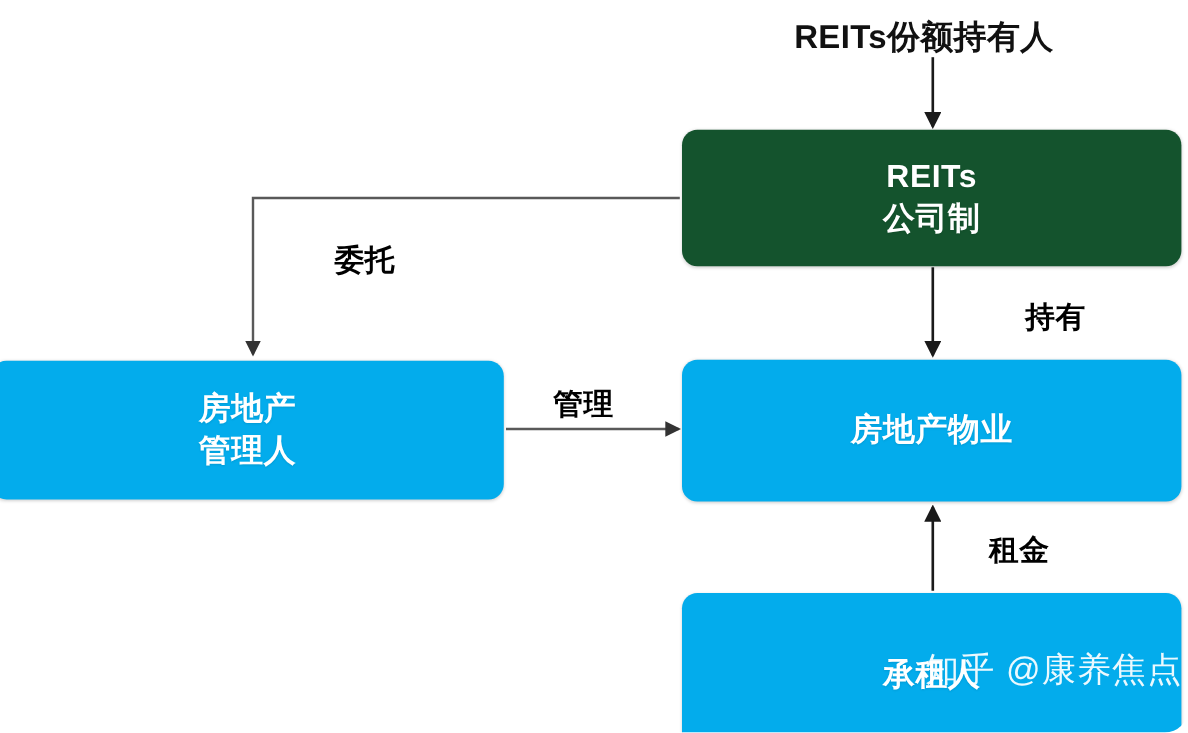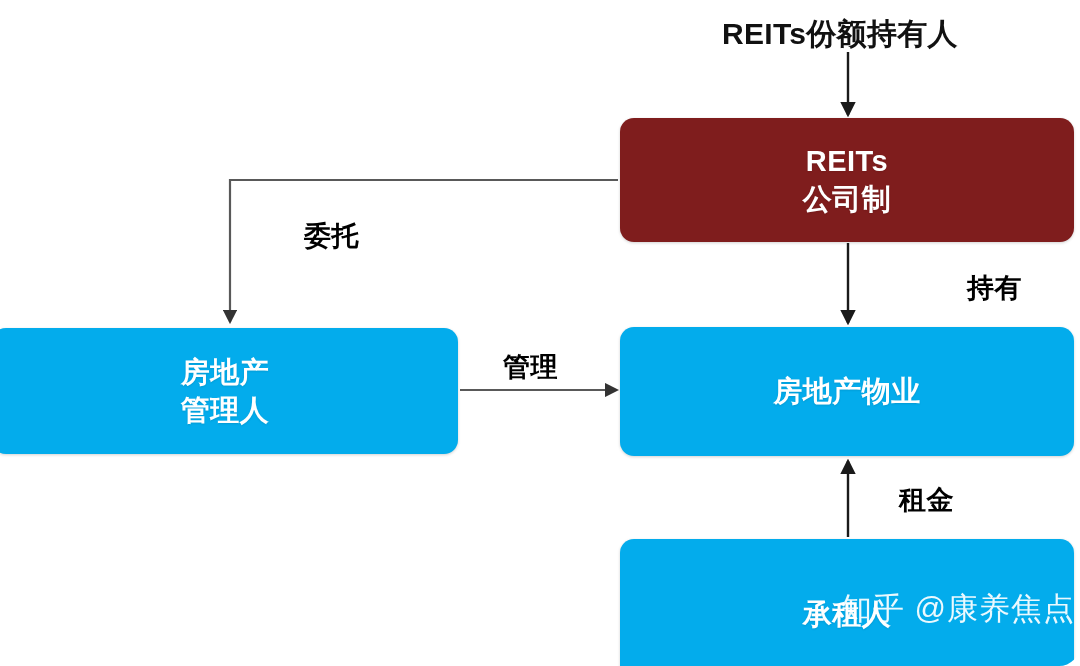--- a/index.html
+++ b/index.html
@@ -126,33 +126,33 @@
 
     <line x1="848" y1="243" x2="848" y2="323" stroke="#1A1A1A" stroke-width="2.4" marker-end="url(#arrow-dark)"></line>
 
     <line x1="460" y1="390" x2="617" y2="390" stroke="#595959" stroke-width="2.2" marker-end="url(#arrow-gray)"></line>
 
     <line x1="848" y1="537" x2="848" y2="461" stroke="#1A1A1A" stroke-width="2.4" marker-end="url(#arrow-dark)"></line>
   </svg>
 
   <div class="title-label" style="left:722px; top:14px;">REITs份额持有人</div>
 
-  <div class="node node-reits" style="background: #7f1d1d;">REITs
+  <div class="node node-reits" style="background: #14532d;">REITs
 公司制</div>
 
   <div class="node node-manager" style="background: rgb(3, 172, 236);">房地产
 管理人</div>
 
   <div class="node node-property" style="background: rgb(3, 172, 236);">房地产物业</div>
 
   <div class="node node-tenant" style="background: rgb(3, 172, 236);">承租人</div>
 
   <div class="edge-label" style="left:285px; top:218px;">委托</div>
 
-  <div class="edge-label" style="left:948px; top:270px;">持有</div>
+  <div class="edge-label" style="left:913px; top:270px;">持有</div>
 
   <div class="edge-label" style="left:484px; top:349px;">管理</div>
 
   <div class="edge-label" style="left:880px; top:482px;">租金</div>
 
   <div class="watermark">知乎 @康养焦点</div>
 
 </div>
 
 </body></html>

